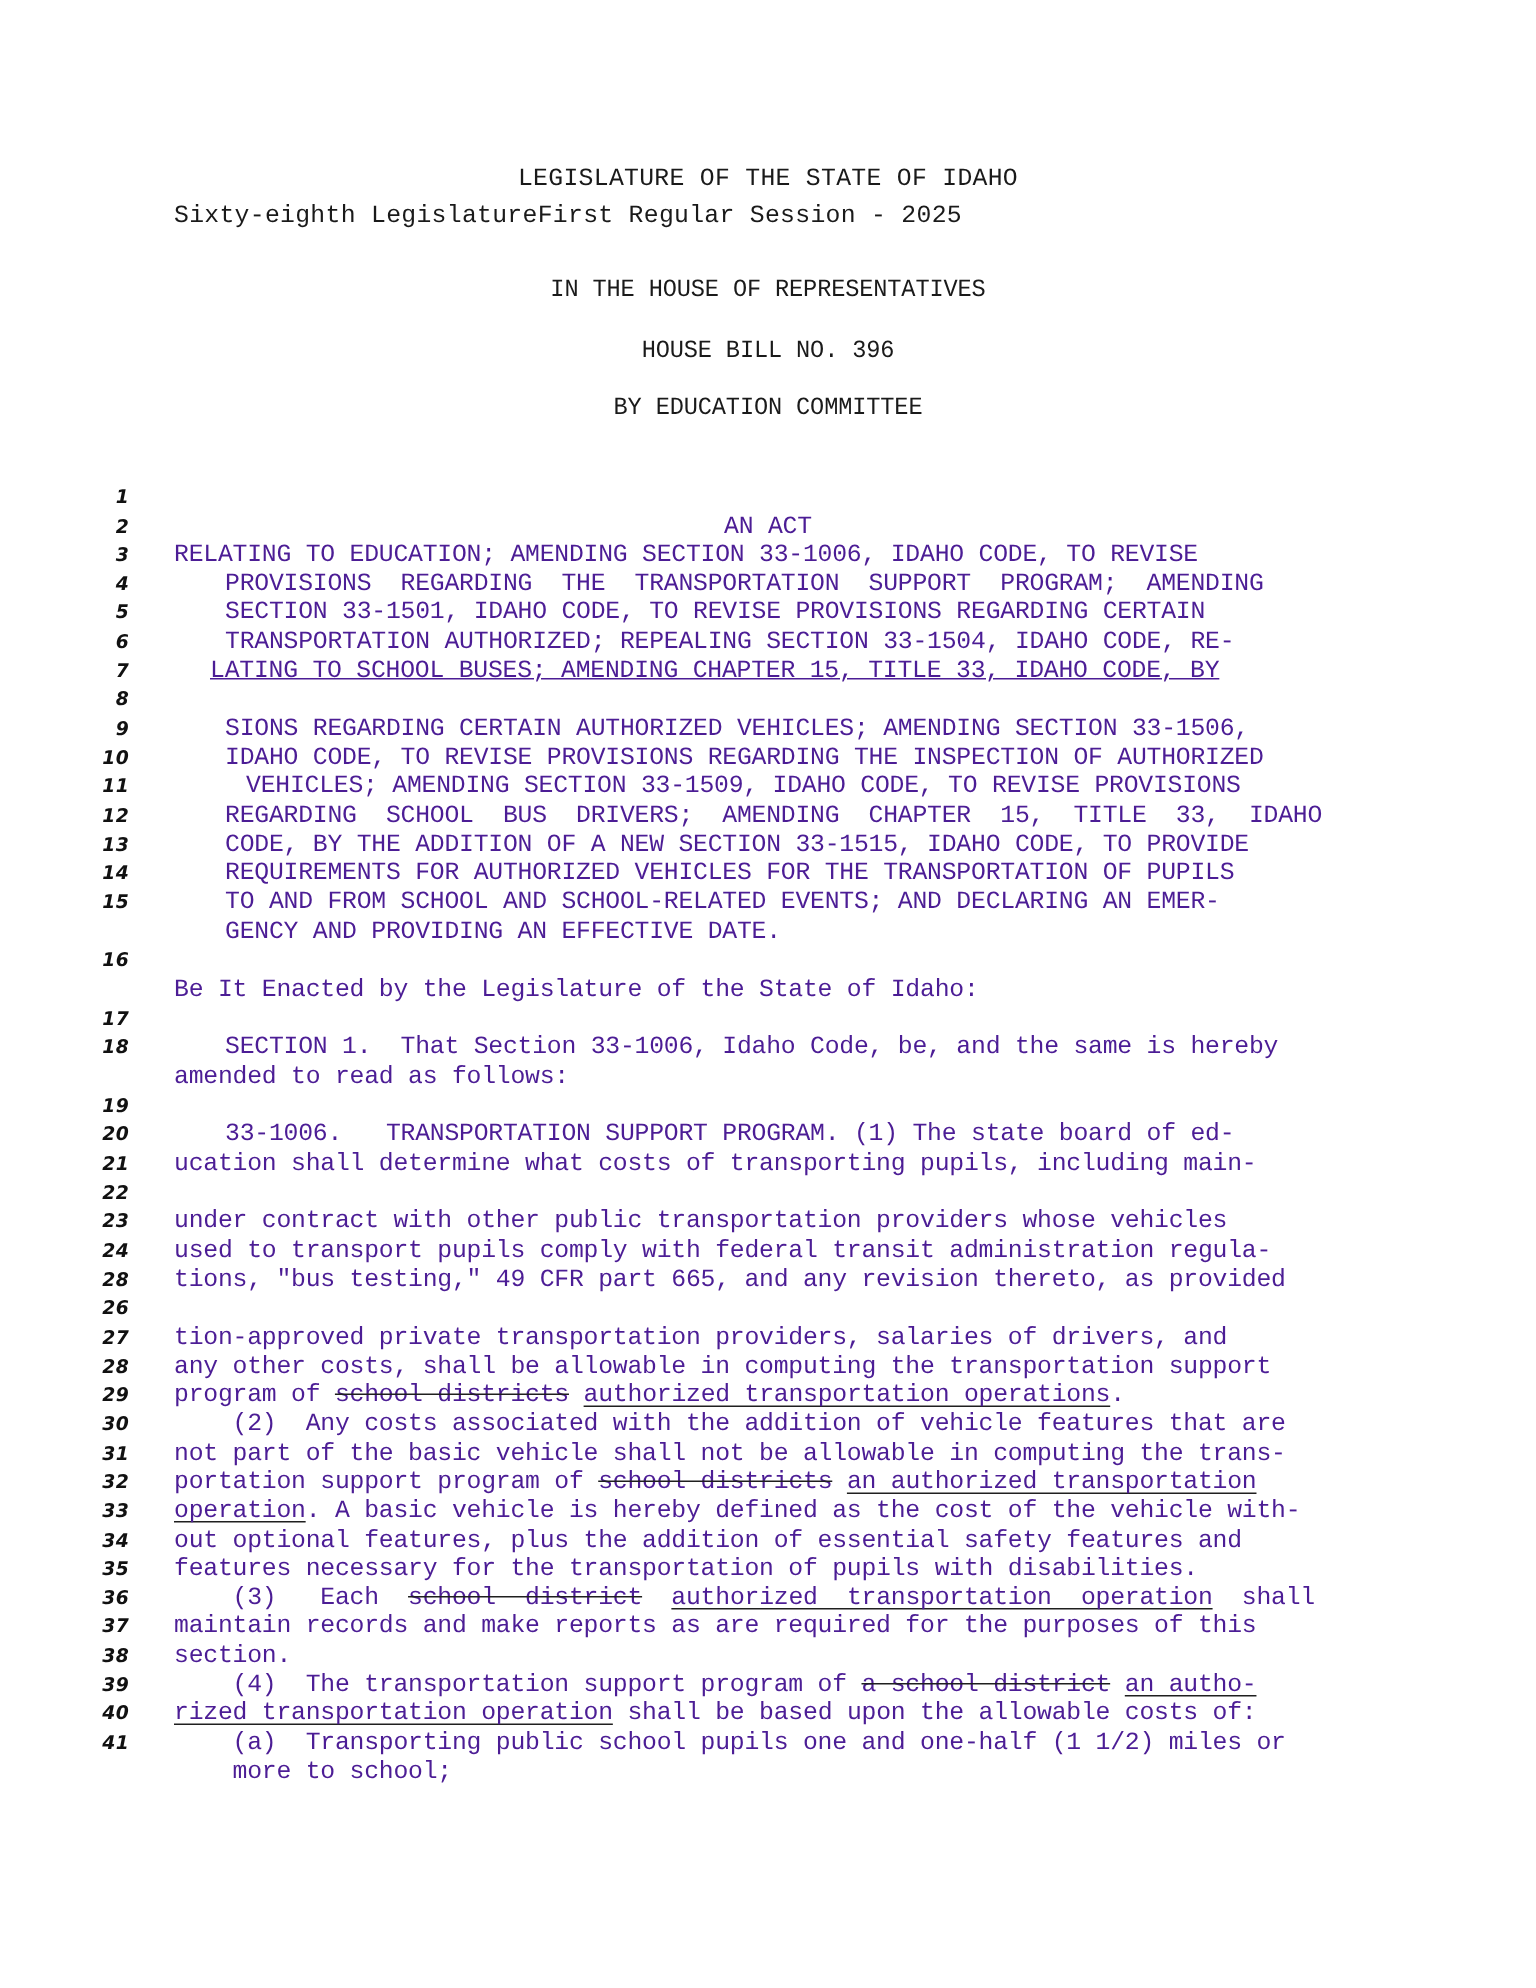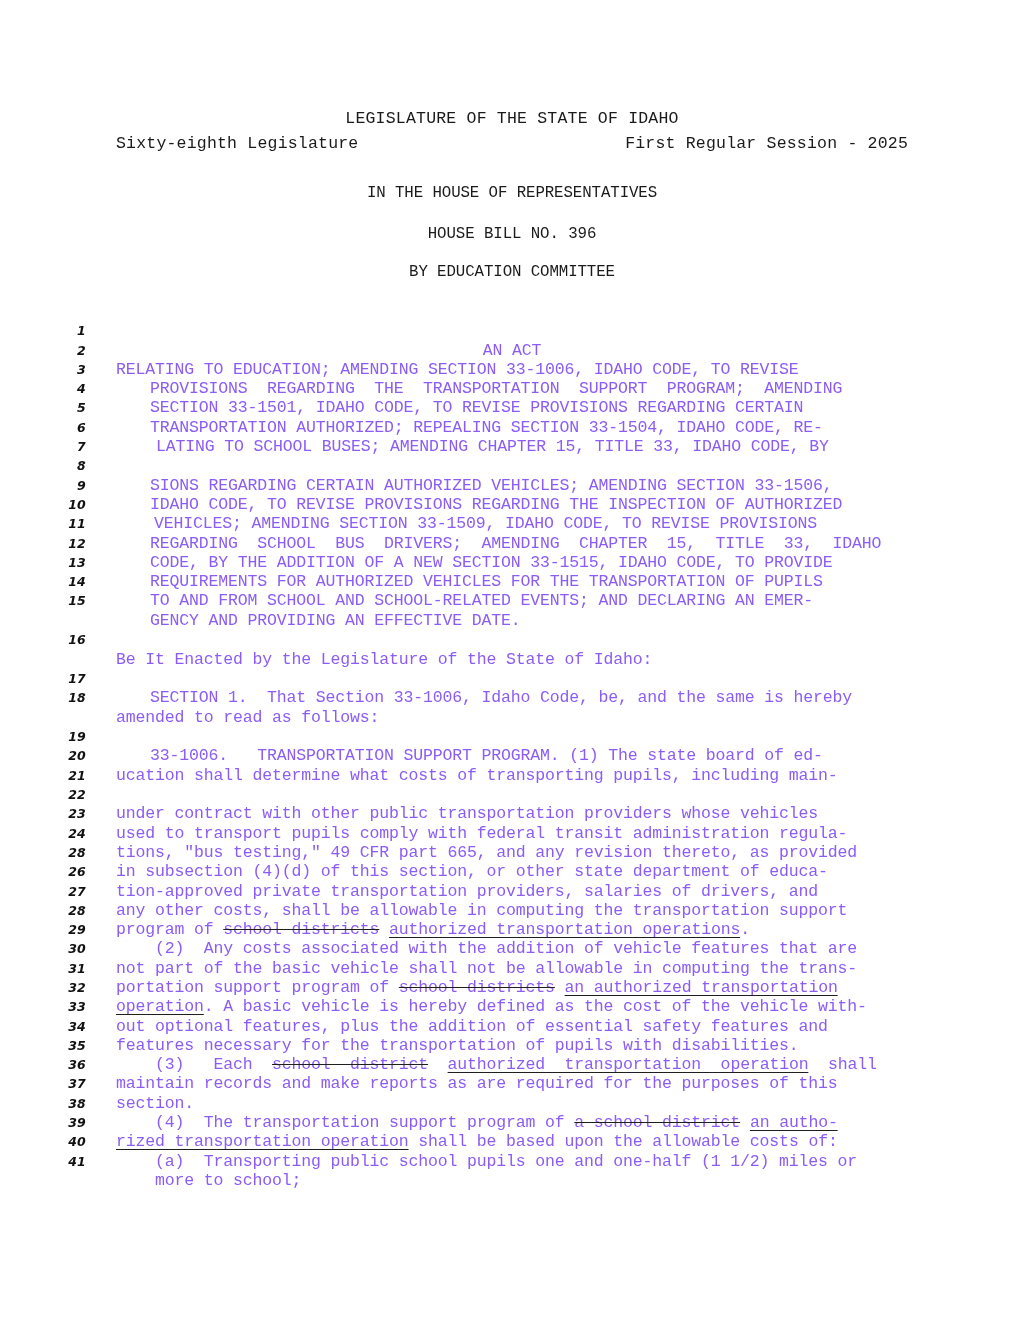--- a/index.html
+++ b/index.html
@@ -34,21 +34,21 @@
   }
   .mast-center {
     text-align: center;
     font-size: 16.5px;
     line-height: 25px;
     letter-spacing: 0.2px;
     white-space: pre;
   }
   .mast-row {
     display: flex;
-    justify-content: space-between;
+    justify-content: flex-start;
     font-size: 16.5px;
     line-height: 25px;
     letter-spacing: 0.2px;
     white-space: pre;
   }
   .mast-row .left  { text-align: left; }
   .mast-row .right { text-align: right; }
 
   .mast-block {
     position: absolute;
@@ -92,21 +92,21 @@
     color: #111;
     letter-spacing: 0.2px;
   }
   .ln .txt {
     position: absolute;
     left: 116px;
     width: 792px;
     font-size: 16.5px;
     line-height: 19.3px;
     letter-spacing: -0.15px;
-    color: #8b5cf6;
+    color: #4c1d95;
     white-space: pre;
   }
   .ln .txt.center { text-align: center; }
 
   
   .gap-sm { height: 19.5px; }
 
   del {
     text-decoration: line-through;
     text-decoration-thickness: 1.2px;
@@ -153,36 +153,36 @@
     <div class="ln">
       <span class="num">4</span>
       <span class="txt" style="left:150px;width:758px;">SECTION 33-1501, IDAHO CODE, TO REVISE PROVISIONS REGARDING CERTAIN</span>
     </div>
     <div class="ln">
       <span class="num">5</span>
       <span class="txt" style="left:150px;width:758px;">TRANSPORTATION AUTHORIZED; REPEALING SECTION 33-1504, IDAHO CODE, RE-</span>
     </div>
     <div class="ln">
       <span class="num">6</span>
-      <span class="txt" style="left:156px;width:758px;">LATING TO SCHOOL BUSES; AMENDING CHAPTER 15, TITLE 33, IDAHO CODE, BY</span>
+      <span class="txt" style="left:140px;width:758px;text-decoration:underline;">LATING TO SCHOOL BUSES; AMENDING CHAPTER 15, TITLE 33, IDAHO CODE, BY</span>
     </div>
     <div class="ln">
       <span class="num">7</span>
     </div>
     <div class="ln">
       <span class="num">8</span>
       <span class="txt" style="left:150px;width:758px;">SIONS REGARDING CERTAIN AUTHORIZED VEHICLES; AMENDING SECTION 33-1506,</span>
     </div>
     <div class="ln">
       <span class="num">9</span>
       <span class="txt" style="left:150px;width:758px;">IDAHO CODE, TO REVISE PROVISIONS REGARDING THE INSPECTION OF AUTHORIZED</span>
     </div>
     <div class="ln">
       <span class="num">10</span>
-      <span class="txt" style="left:154px;width:758px;font-family:Liberation Mono, monospace;">VEHICLES; AMENDING SECTION 33-1509, IDAHO CODE, TO REVISE PROVISIONS</span>
+      <span class="txt" style="left:164px;width:758px;font-family:Liberation Mono, monospace;">VEHICLES; AMENDING SECTION 33-1509, IDAHO CODE, TO REVISE PROVISIONS</span>
     </div>
     <div class="ln">
       <span class="num">11</span>
       <span class="txt" style="left:150px;width:758px;">REGARDING  SCHOOL  BUS  DRIVERS;  AMENDING  CHAPTER  15,  TITLE  33,  IDAHO</span>
     </div>
     <div class="ln">
       <span class="num">12</span>
       <span class="txt" style="left:150px;width:758px;">CODE, BY THE ADDITION OF A NEW SECTION 33-1515, IDAHO CODE, TO PROVIDE</span>
     </div>
     <div class="ln">
@@ -236,21 +236,20 @@
     <div class="ln">
       <span class="num">23</span>
       <span class="txt">used to transport pupils comply with federal transit administration regula-</span>
     </div>
     <div class="ln">
       <span class="num">24</span>
       <span class="txt">tions, "bus testing," 49 CFR part 665, and any revision thereto, as provided</span>
     </div>
     <div class="ln">
       <span class="num">28</span>
-      <span class="txt">in subsection (4)(d) of this section, or other state department of educa-</span>
     </div>
     <div class="ln">
       <span class="num">26</span>
       <span class="txt">tion-approved private transportation providers, salaries of drivers, and</span>
     </div>
     <div class="ln">
       <span class="num">27</span>
       <span class="txt">any other costs, shall be allowable in computing the transportation support</span>
     </div>
 

